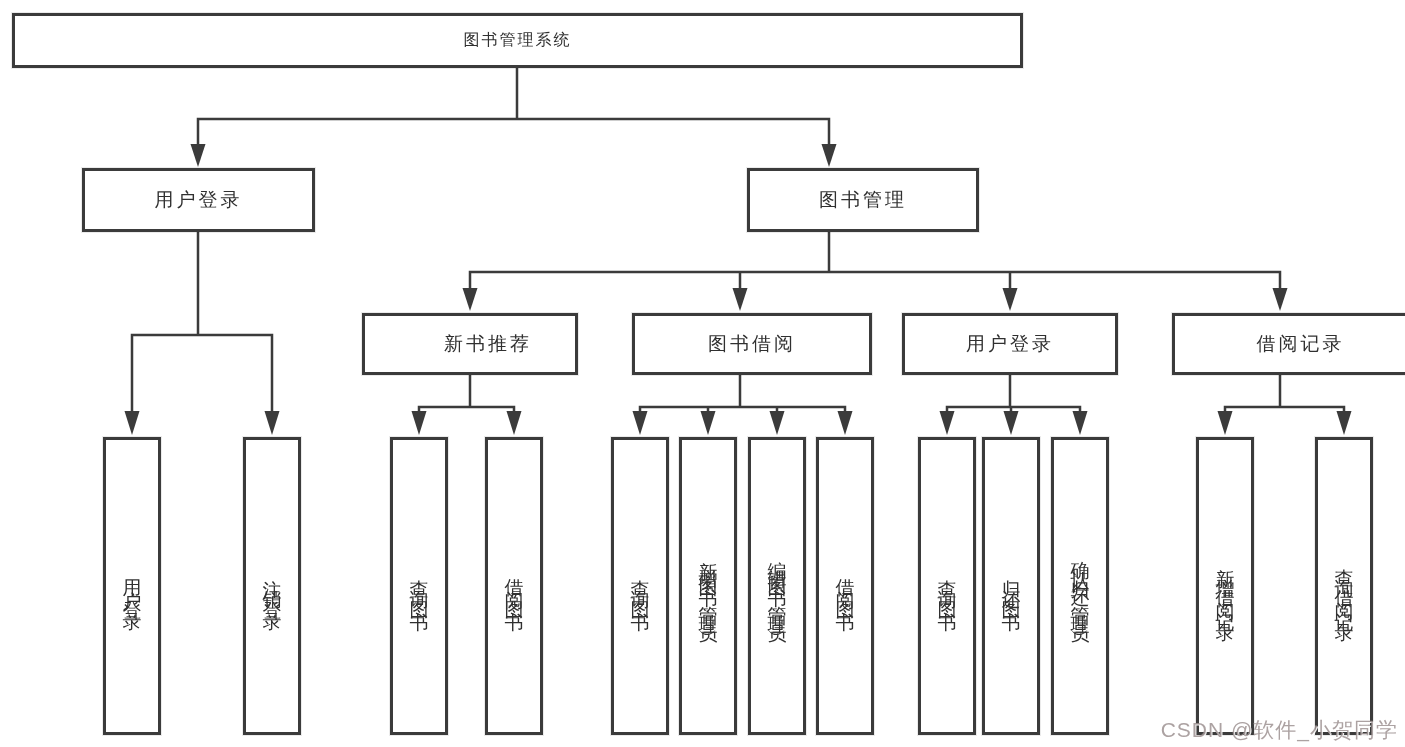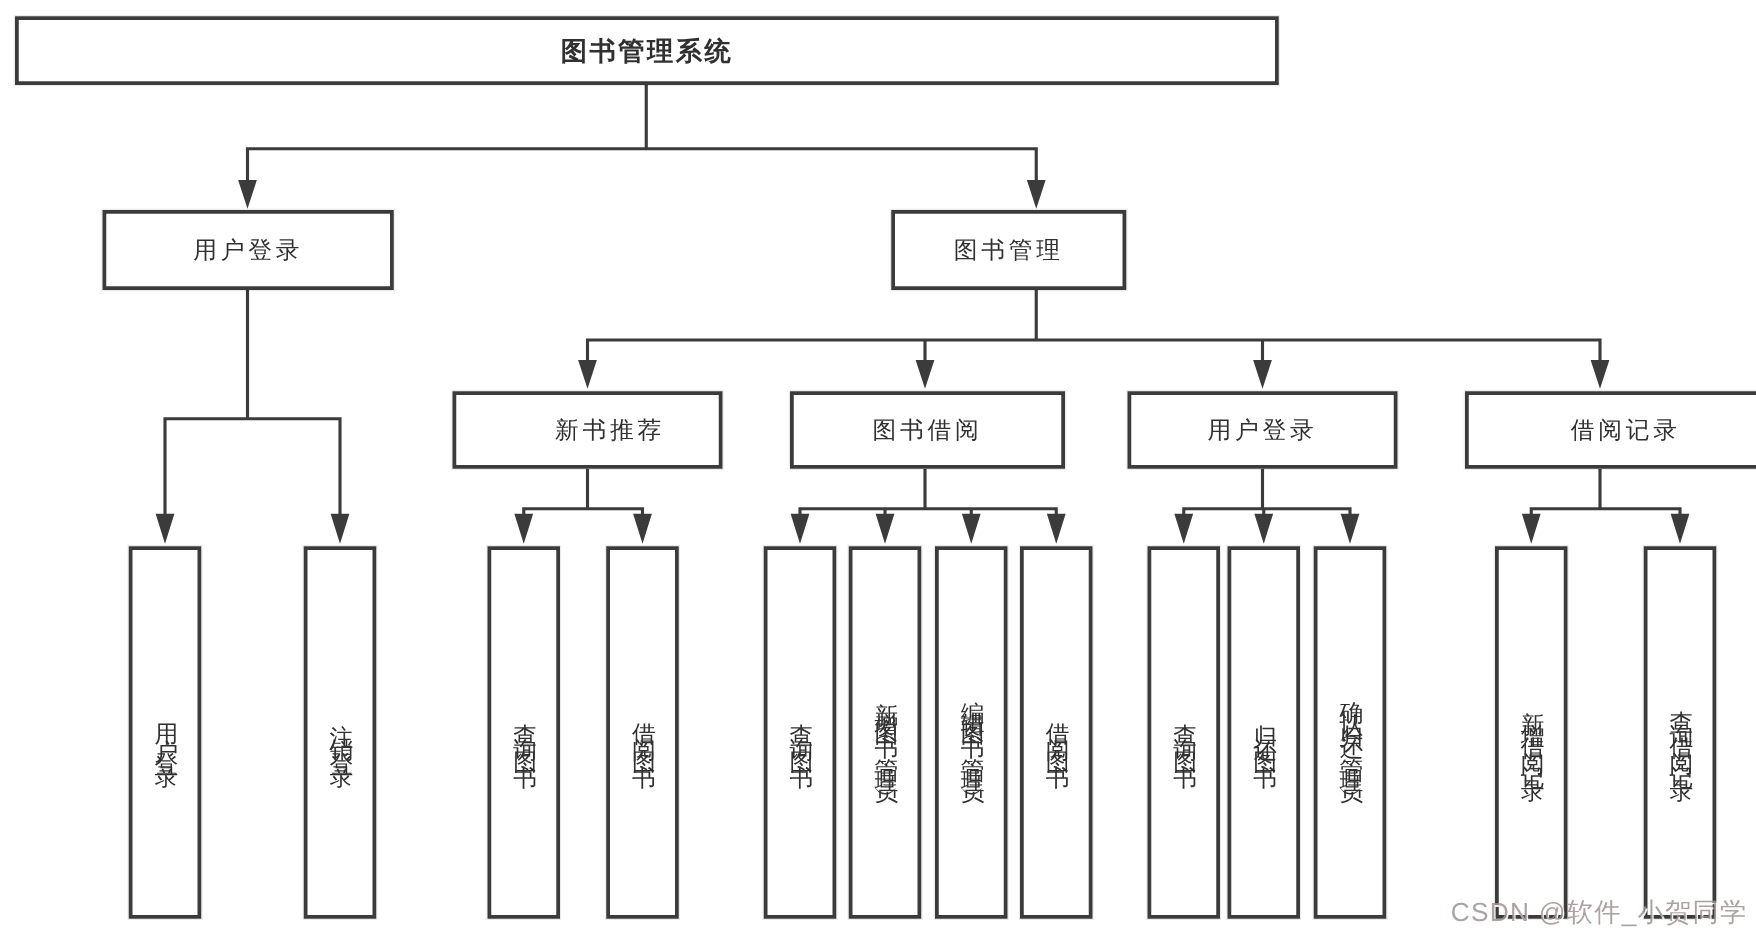--- a/index.html
+++ b/index.html
@@ -33,23 +33,22 @@
     align-items: center;
     justify-content: center;
     text-align: center;
     box-shadow: 0 0 0 1px rgba(0,0,0,0.08);
   }
   .h-node {
     font-size: 19px;
     letter-spacing: 3px;
   }
   .root-node {
-    font-size: 21px;
+    font-size: 16px;
     letter-spacing: 2px;
-    font-weight: bold;
   }
   .leaf {
     writing-mode: vertical-rl;
     text-orientation: mixed;
     font-size: 19px;
     letter-spacing: 11px;
   }
   .leaf.long {
     letter-spacing: 9px;
   }
@@ -128,24 +127,24 @@
       <polygon points="1072.5,411 1087.5,411 1080,435"></polygon>
 
       <polygon points="1217.5,411 1232.5,411 1225,435"></polygon>
       <polygon points="1336.5,411 1351.5,411 1344,435"></polygon>
     </g>
   </svg>
 
   <div class="node root-node" style="left:12px; top:13px; width:1011px; height:55px;">图书管理系统</div>
 
   <div class="node h-node" style="left:82px; top:168px; width:233px; height:64px;">用户登录</div>
-  <div class="node h-node" style="left:713px; top:168px; width:188px; height:64px;">图书管理</div>
+  <div class="node h-node" style="left:747px; top:168px; width:232px; height:64px;">图书管理</div>
 
   <div class="node h-node" style="left:362px; top:313px; width:216px; height:62px;padding-left:36px;">新书推荐</div>
-  <div class="node h-node" style="left:632px; top:313px; width:220px; height:62px;">图书借阅</div>
+  <div class="node h-node" style="left:632px; top:313px; width:240px; height:62px;">图书借阅</div>
   <div class="node h-node" style="left:902px; top:313px; width:216px; height:62px;">用户登录</div>
   <div class="node h-node" style="left:1172px; top:313px; width:257px; height:62px;">借阅记录</div>
 
   <div class="node leaf" style="left:103px; top:437px; width:58px; height:298px;">用户登录</div>
   <div class="node leaf" style="left:243px; top:437px; width:58px; height:298px;">注销登录</div>
 
   <div class="node leaf" style="left:390px; top:437px; width:58px; height:298px;">查询图书</div>
   <div class="node leaf" style="left:485px; top:437px; width:58px; height:298px;">借阅图书</div>
 
   <div class="node leaf" style="left:611px; top:437px; width:58px; height:298px;">查询图书</div>

